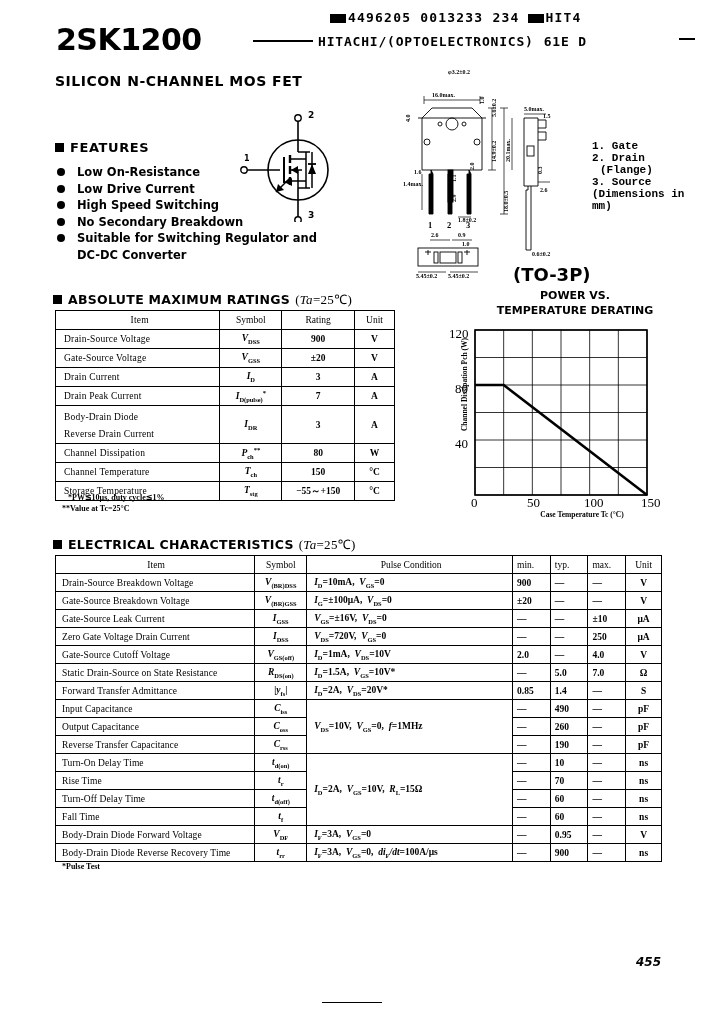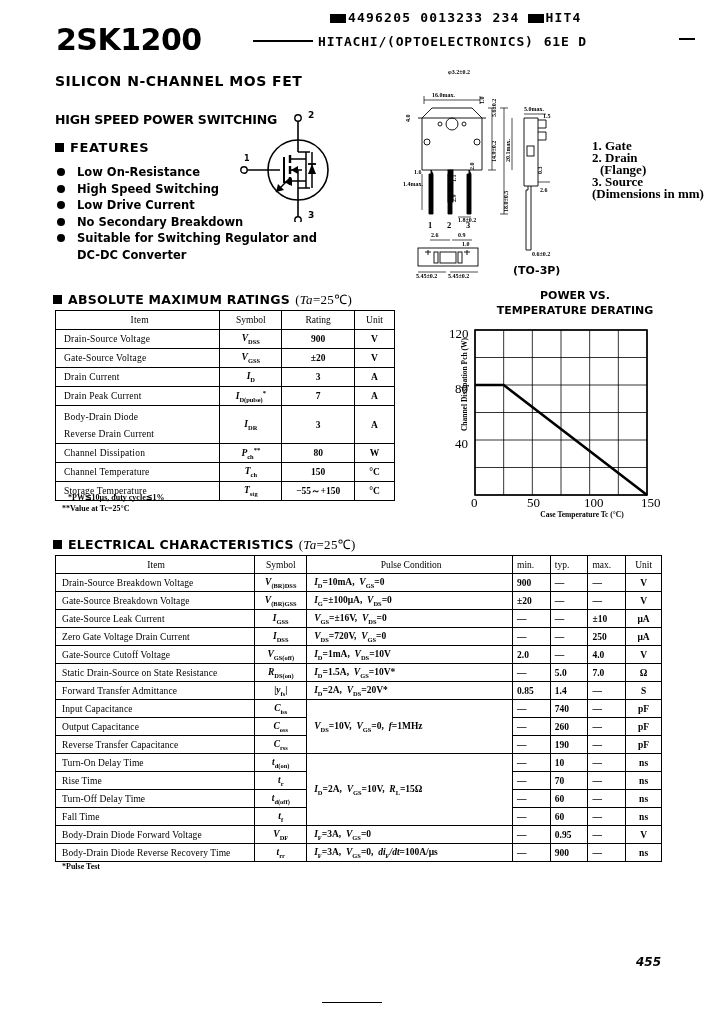--- a/index.html
+++ b/index.html
@@ -82,27 +82,27 @@
   }
   .feat.cont { padding-left: 20px; }
 
   
   .schematic { position: absolute; left: 240px; top: 112px; }
 
   
   .package { position: absolute; left: 400px; top: 62px; }
   .pinlist {
     position: absolute; left: 592px; top: 140px;
-    font-family: Liberation Serif, serif;
-    font-size: 13px; font-weight: bold; line-height: 12px;
+    font-family: Liberation Mono, monospace;
+    font-size: 11px; font-weight: bold; line-height: 12px;
   }
   .to3p {
     position: absolute; left: 513px; top: 264px;
     font-family: "DejaVu Sans", sans-serif;
-    font-weight: bold; font-size: 11px;
+    font-weight: bold; font-size: 18px;
   }
 
   
   .sec-hd {
     font-family: "DejaVu Sans", sans-serif;
     font-weight: bold; font-size: 12.5px; letter-spacing: 0.3px;
     white-space: nowrap;
   }
   .sec-hd .cond {
     font-family: "Liberation Serif", serif;
@@ -203,29 +203,28 @@
     <div class="hdr-code">
       <span class="blk"></span><span>4496205 0013233 234</span><span class="blk" style="margin-left:8px;"></span><span>HIT4</span>
     </div>
     <div class="hdr-vendor">
       <span>HITACHI/(OPTOELECTRONICS)</span><span class="sp"></span><span>61E D</span>
     </div>
     <div class="hdr-dash"></div>
   </div>
 
   <div class="subtitle">SILICON N-CHANNEL MOS FET</div>
-  <div class="appline">HIGH SPEED POWER SWITCHING</div>
   <div class="features-hd">
     <span class="sqbullet"></span><span>FEATURES</span>
   </div>
 
   <div class="feat-list">
     <div class="feat"><span class="dot"></span><span>Low On-Resistance</span></div>
+    <div class="feat"><span class="dot"></span><span>Low Drive Current</span></div>
     <div class="feat"><span class="dot"></span><span>High Speed Switching</span></div>
-    <div class="feat"><span class="dot"></span><span>Low Drive Current</span></div>
     <div class="feat"><span class="dot"></span><span>No Secondary Breakdown</span></div>
     <div class="feat"><span class="dot"></span><span>Suitable for Switching Regulator and</span></div>
     <div class="feat cont"><span>DC-DC Converter</span></div>
   </div>
 
   <div class="schematic">
     <svg width="110" height="110" viewBox="0 0 110 110">
       <circle cx="58" cy="58" r="30" fill="none" stroke="#000" stroke-width="1.6"></circle>
 
       <line x1="58" y1="8" x2="58" y2="40" stroke="#000" stroke-width="1.6"></line>
@@ -557,21 +556,21 @@
           <td class="c-num">0.85</td>
           <td class="c-num">1.4</td>
           <td class="c-num">—</td>
           <td class="c-unit">S</td>
         </tr>
         <tr>
           <td class="c-item">Input Capacitance</td>
           <td class="c-sym"><span class="it">C</span><sub>iss</sub></td>
           <td class="c-cond" rowspan="3"><span class="it">V</span><sub>DS</sub>=10V,&nbsp;&nbsp;<span class="it">V</span><sub>GS</sub>=0,&nbsp;&nbsp;<span class="it">f</span>=1MHz</td>
           <td class="c-num">—</td>
-          <td class="c-num">740</td>
+          <td class="c-num">490</td>
           <td class="c-num">—</td>
           <td class="c-unit">pF</td>
         </tr>
         <tr>
           <td class="c-item">Output Capacitance</td>
           <td class="c-sym"><span class="it">C</span><sub>oss</sub></td>
           <td class="c-num">—</td>
           <td class="c-num">260</td>
           <td class="c-num">—</td>
           <td class="c-unit">pF</td>

